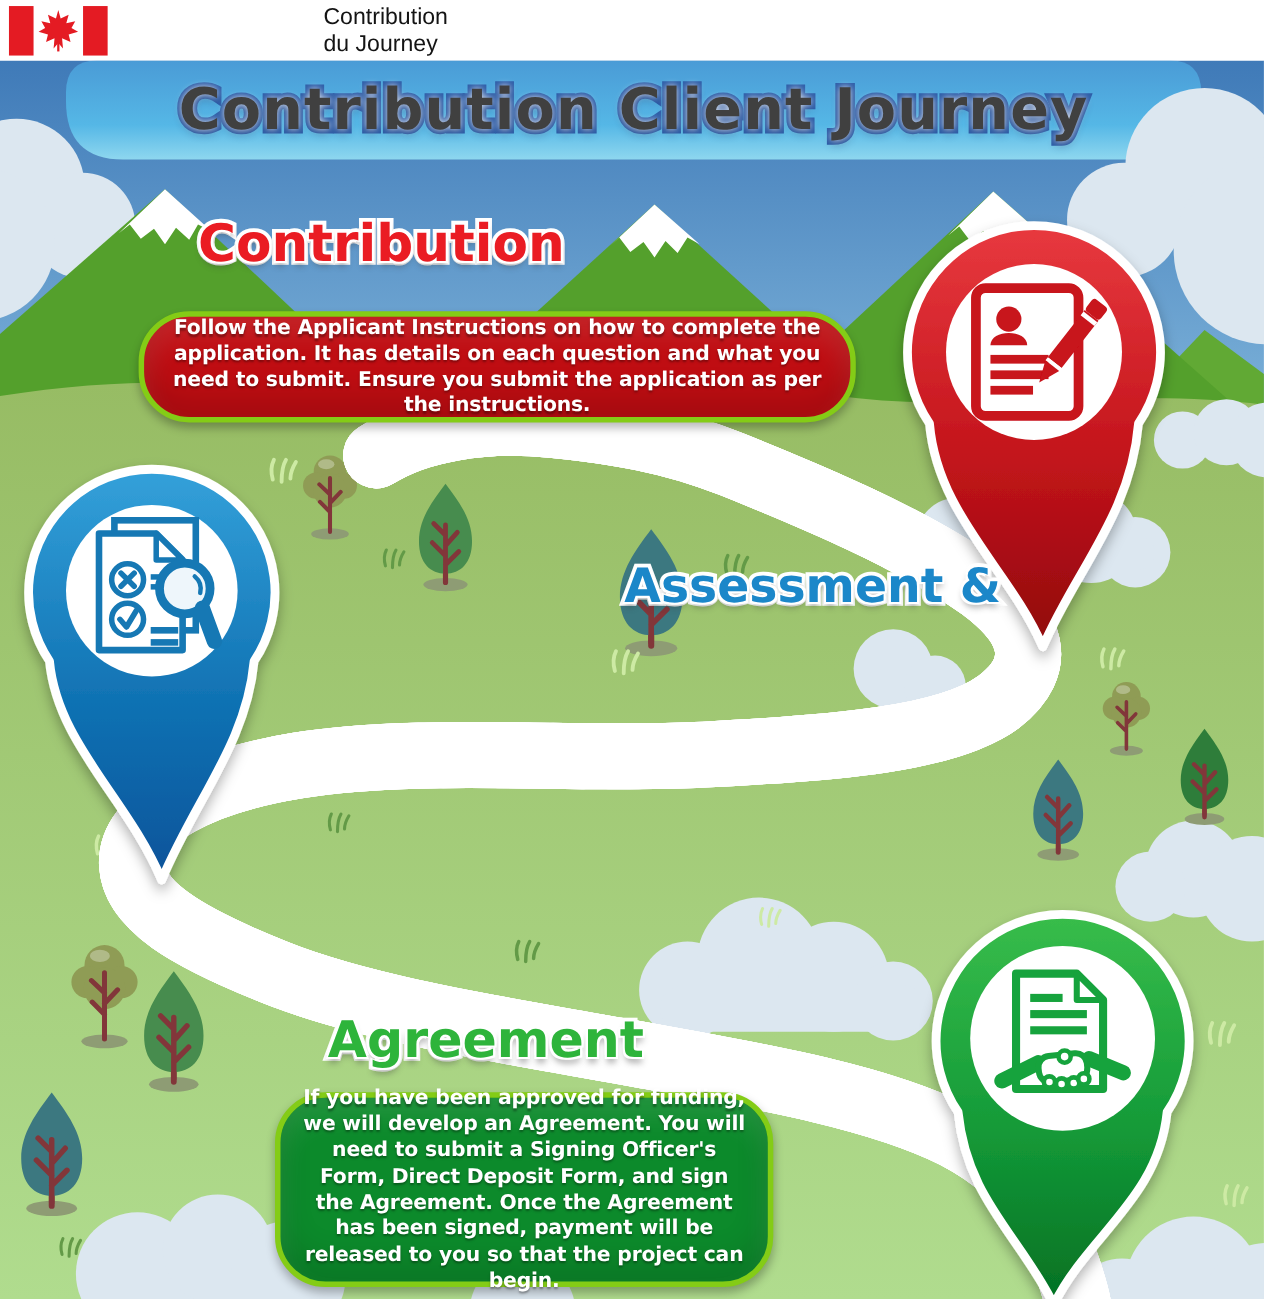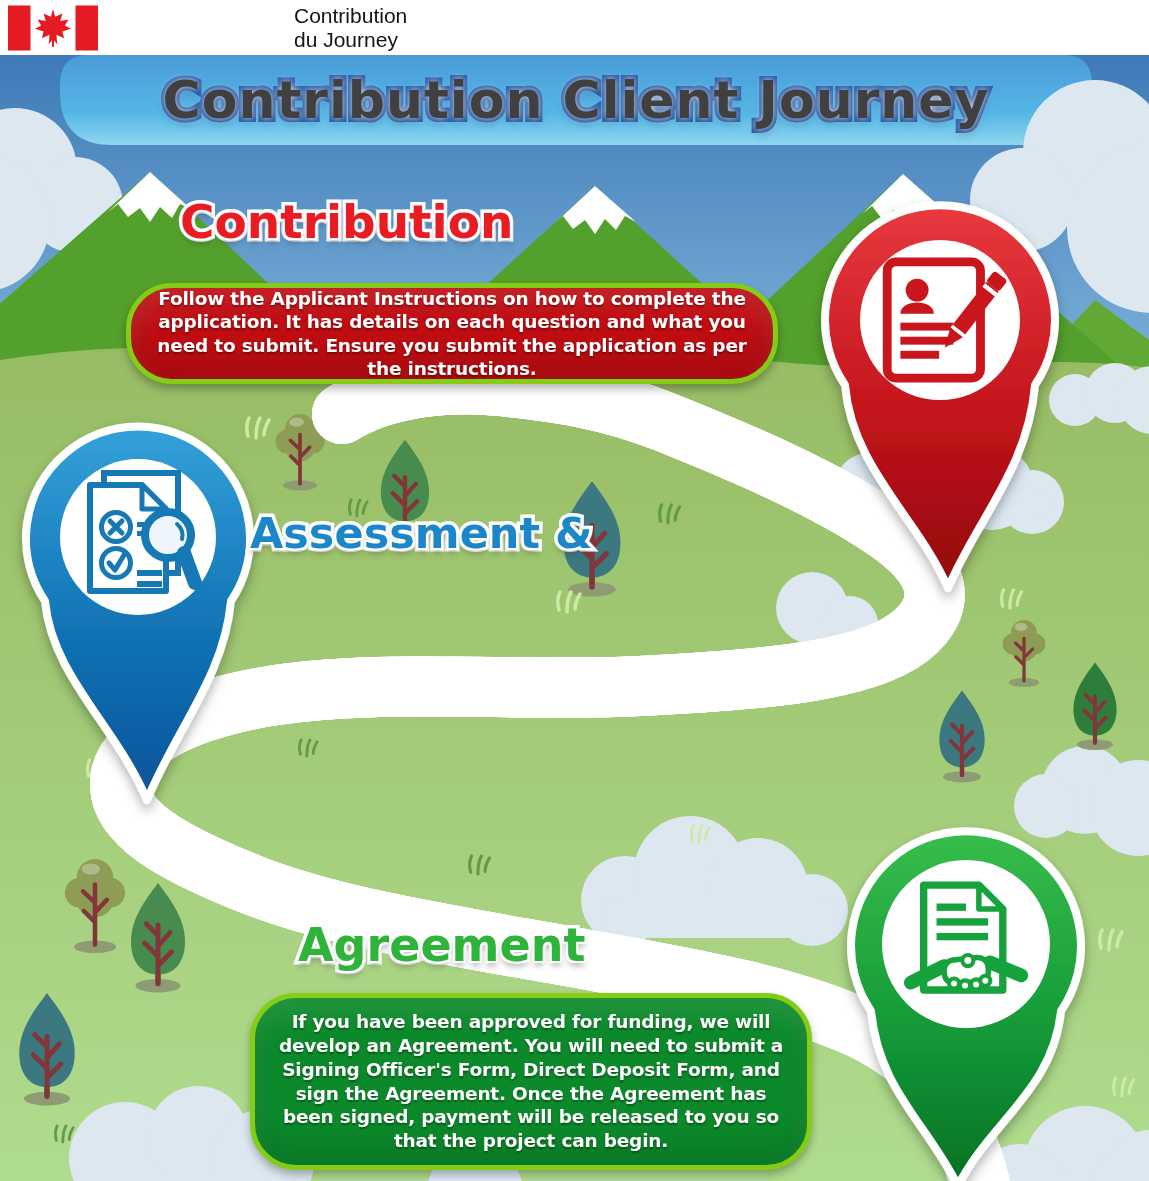--- a/index.html
+++ b/index.html
@@ -27,34 +27,34 @@
     -webkit-text-stroke:8px var(--banner-outline,#2d5da8);paint-order:stroke fill;
     text-shadow:0 0 7px rgba(255,255,255,.85),0 5px 8px rgba(20,40,90,.3);
   }
   
   .heading{
     position:absolute;z-index:2;font-weight:bold;
     -webkit-text-stroke:7px #ffffff;paint-order:stroke fill;
     text-shadow:-2px -2px 0 #fff,2px -2px 0 #fff,-2px 2px 0 #fff,2px 2px 0 #fff,0 5px 6px rgba(60,60,60,.4);
   }
   .hd-app{left:180px;top:194px;font-size:47px;color:var(--app-heading,#ea1c23);}
-  .hd-assess{left:250px;top:508px;width:660px;text-align:left;font-size:43px;line-height:1.18;color:var(--assess-heading,#1b87c9);}
+  .hd-assess{left:250px;top:508px;width:660px;text-align:right;font-size:43px;line-height:1.18;color:var(--assess-heading,#1b87c9);}
   .hd-agree{left:298px;top:918px;font-size:46px;color:var(--agree-heading,#2eb43b);}
   
   .box{
     position:absolute;z-index:2;box-sizing:border-box;border:5px solid #84cc16;border-radius:46px;
     color:#ffffff;font-weight:bold;text-align:center;
     display:flex;align-items:center;justify-content:center;
     font-size:18.5px;letter-spacing:-0.2px;
     box-shadow:inset 0 16px 26px rgba(255,255,255,.10),inset 0 -18px 30px rgba(0,0,0,.14),0 5px 9px rgba(0,0,0,.28);
     text-shadow:0 2px 2px rgba(0,0,0,.35);
   }
   .box-app{left:126px;top:283px;width:652px;height:101px;line-height:1.27;padding:0 26px;background:var(--app-accent,#bf0d12);}
   .box-assess{left:284px;top:638px;width:549px;height:157px;line-height:1.33;padding:0 20px;background:var(--assess-accent,#1873b2);}
-  .box-agree{left:250px;top:993px;width:562px;height:177px;line-height:1.28;padding:0 18px;background:var(--agree-accent,#0c8a2b);}
+  .box-agree{left:250px;top:993px;width:453px;height:177px;line-height:1.28;padding:0 18px;background:var(--agree-accent,#0c8a2b);}
 </style>
 </head>
 <body>
 
 <div class="stage">
 
   <svg class="scene" width="1149" height="1181" viewBox="0 0 1149 1181">
     <defs>
       <linearGradient id="skyGrad" x1="0" y1="0" x2="0" y2="1">
         <stop offset="0" stop-color="#3f7ab8"></stop>

